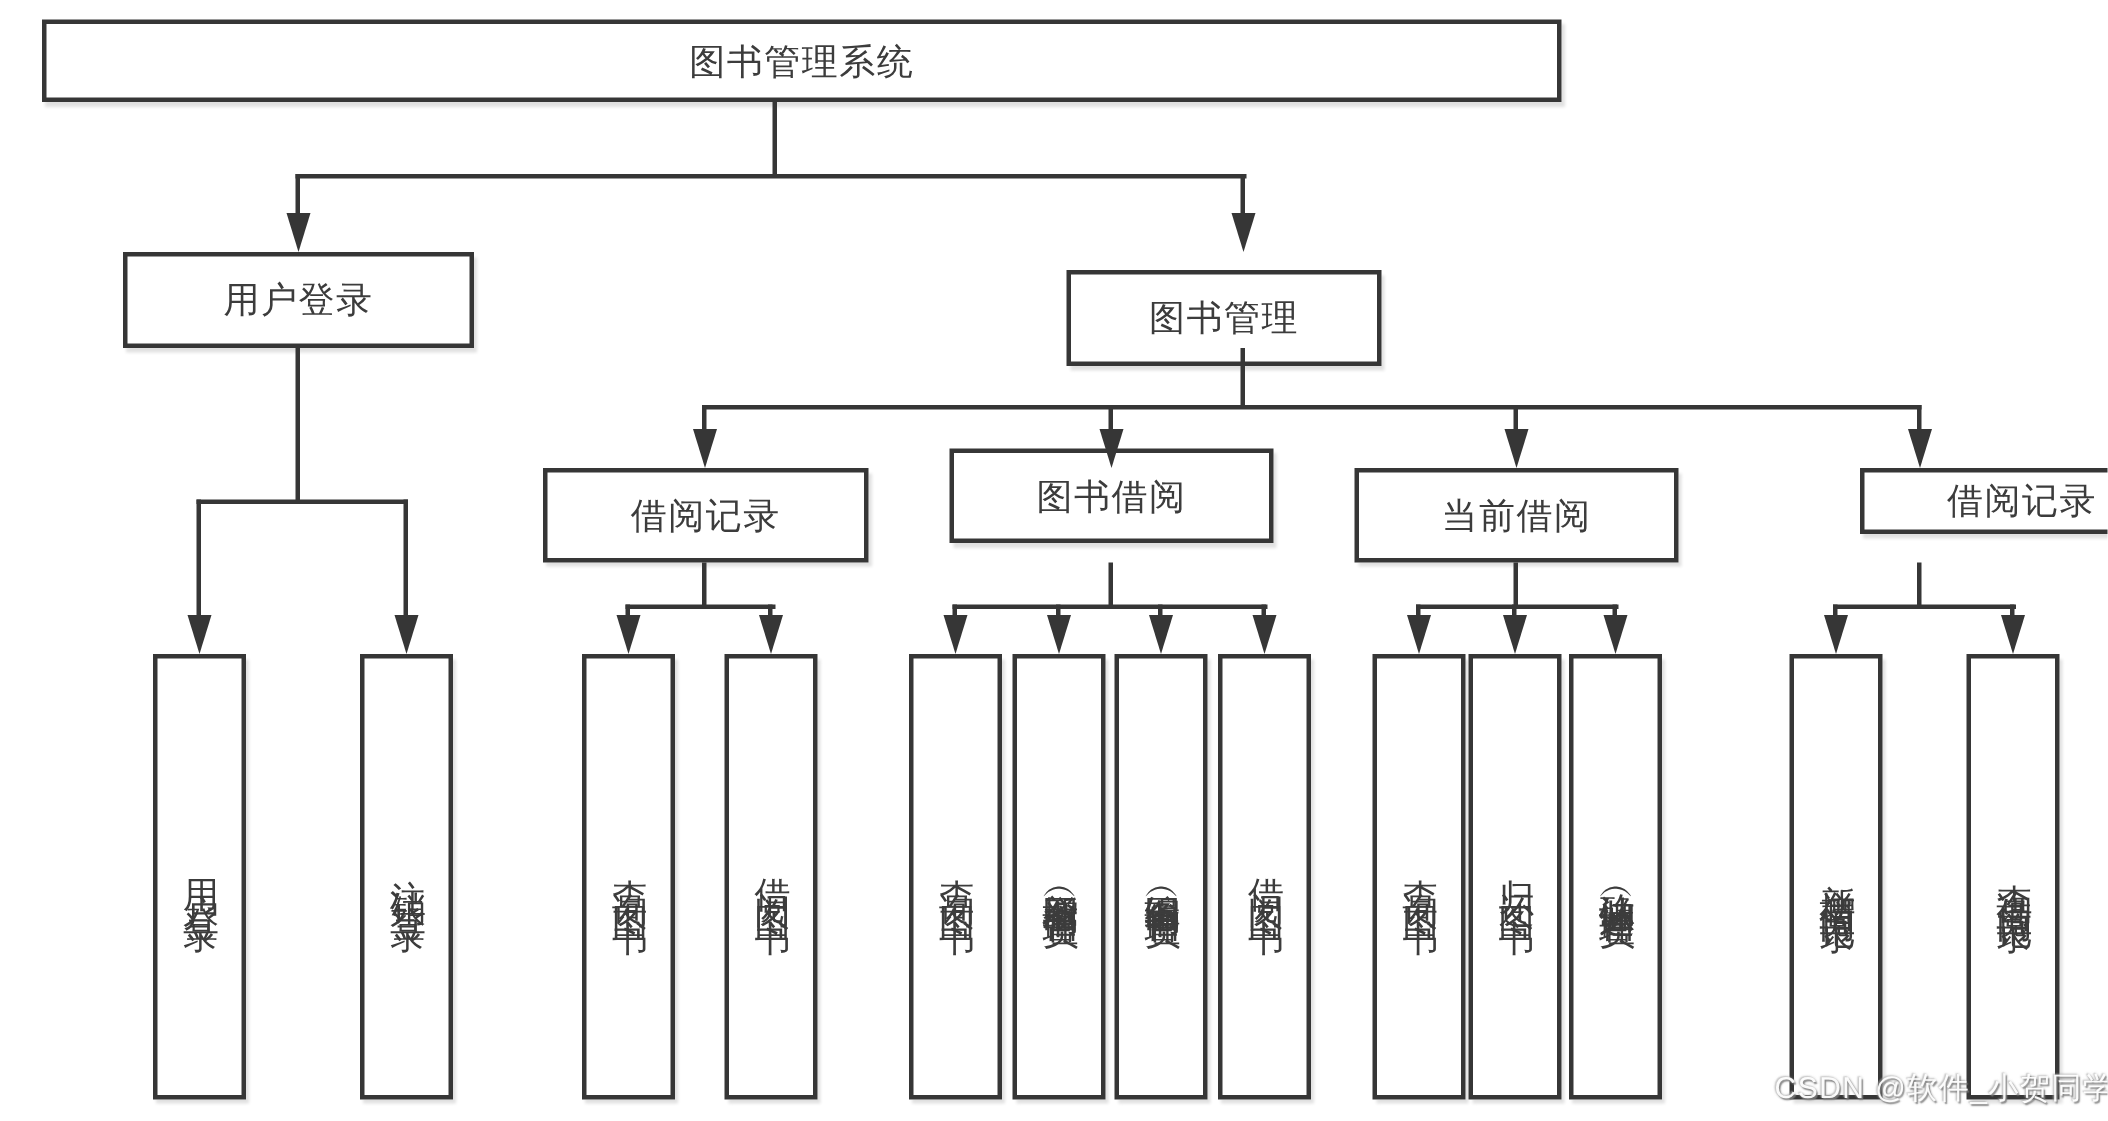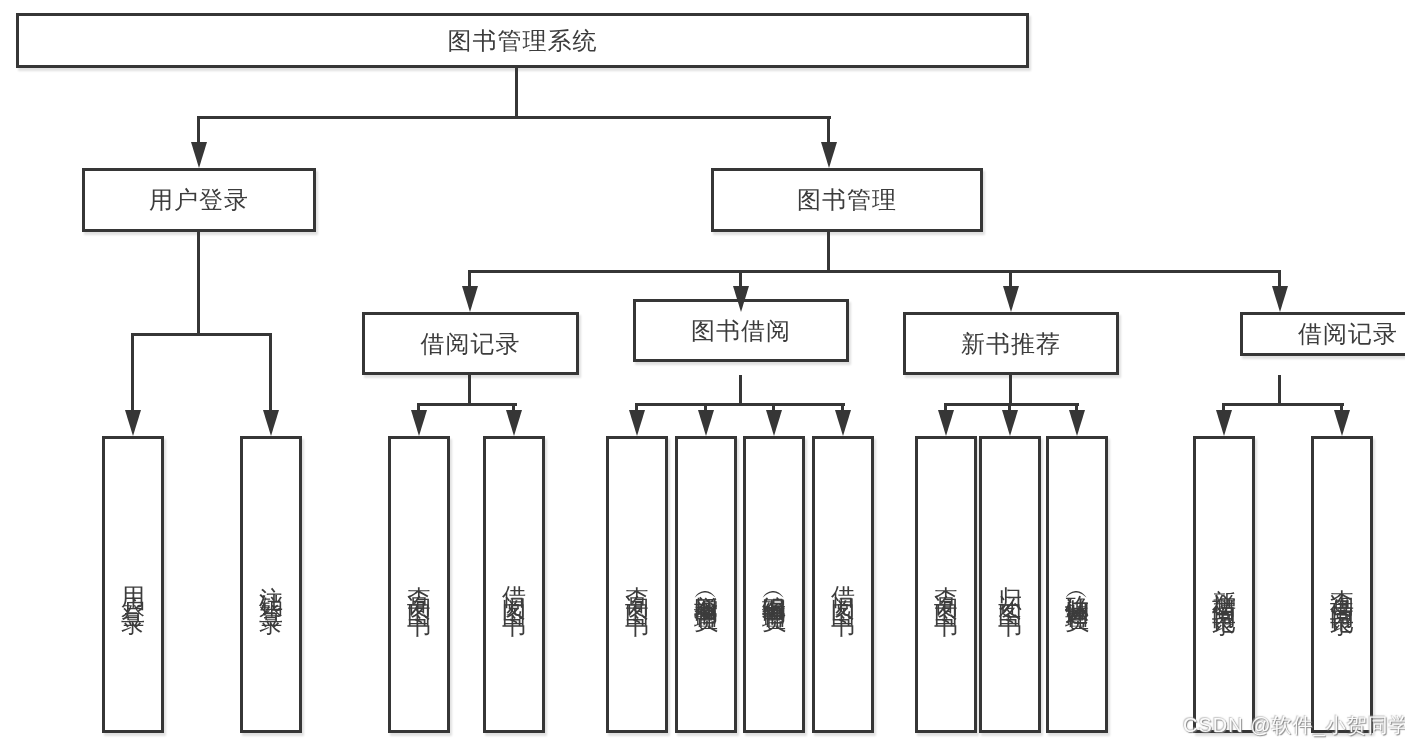--- a/index.html
+++ b/index.html
@@ -34,28 +34,28 @@
     position:absolute;left:1183px;top:712px;z-index:5;
     font-size:20px;letter-spacing:1px;
     color:rgba(255,255,255,0.95);
     text-shadow:1px 1px 1px rgba(125,125,125,0.9), -1px -1px 1px rgba(170,170,170,0.55), 0 0 2px rgba(150,150,150,0.6);
     white-space:nowrap;
   }
 </style>
 </head>
 <body>
 
-<div class="box" style="left:16px;top:13px;width:1013px;height:55px">图书管理系统</div>
+<div class="box" style="left:28px;top:13px;width:1013px;height:55px">图书管理系统</div>
 
 <div class="box" style="left:82px;top:168px;width:234px;height:64px">用户登录</div>
-<div class="box" style="left:711px;top:168px;width:272px;height:64px">图书管理</div>
+<div class="box" style="left:711px;top:180px;width:210px;height:64px">图书管理</div>
 
 <div class="box" style="left:362px;top:312px;width:217px;height:63px">借阅记录</div>
 <div class="box" style="left:633px;top:299px;width:216px;height:63px">图书借阅</div>
-<div class="box" style="left:903px;top:312px;width:216px;height:63px">新书推荐</div>
+<div class="box" style="left:903px;top:312px;width:216px;height:63px">当前借阅</div>
 <div class="box" style="left:1240px;top:312px;width:216px;height:44px">借阅记录</div>
 
 <div class="leaf" style="left:102px">用户登录</div>
 <div class="leaf" style="left:240px">注销登录</div>
 
 <div class="leaf" style="left:388px">查询图书</div>
 <div class="leaf" style="left:483px">借阅图书</div>
 
 <div class="leaf" style="left:606px">查询图书</div>
 <div class="leaf l9" style="left:675px">新增图书（管理员）</div>

